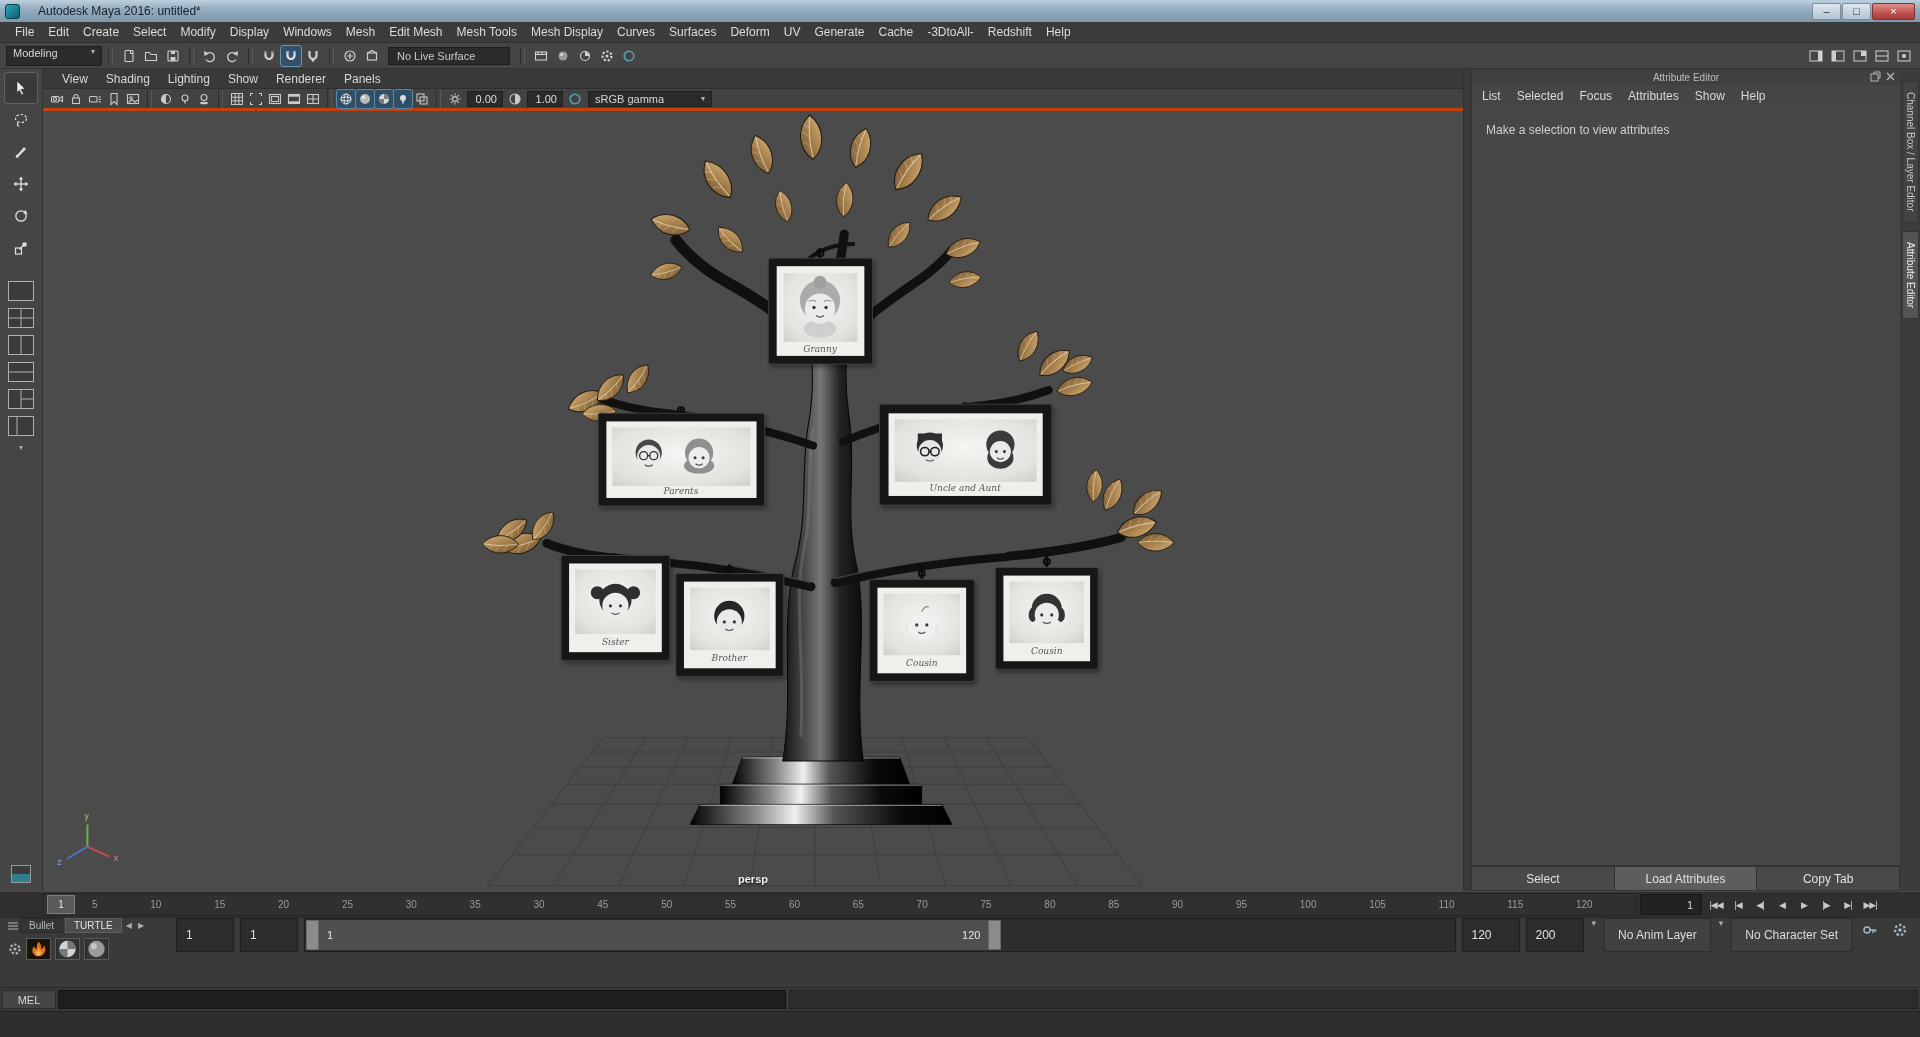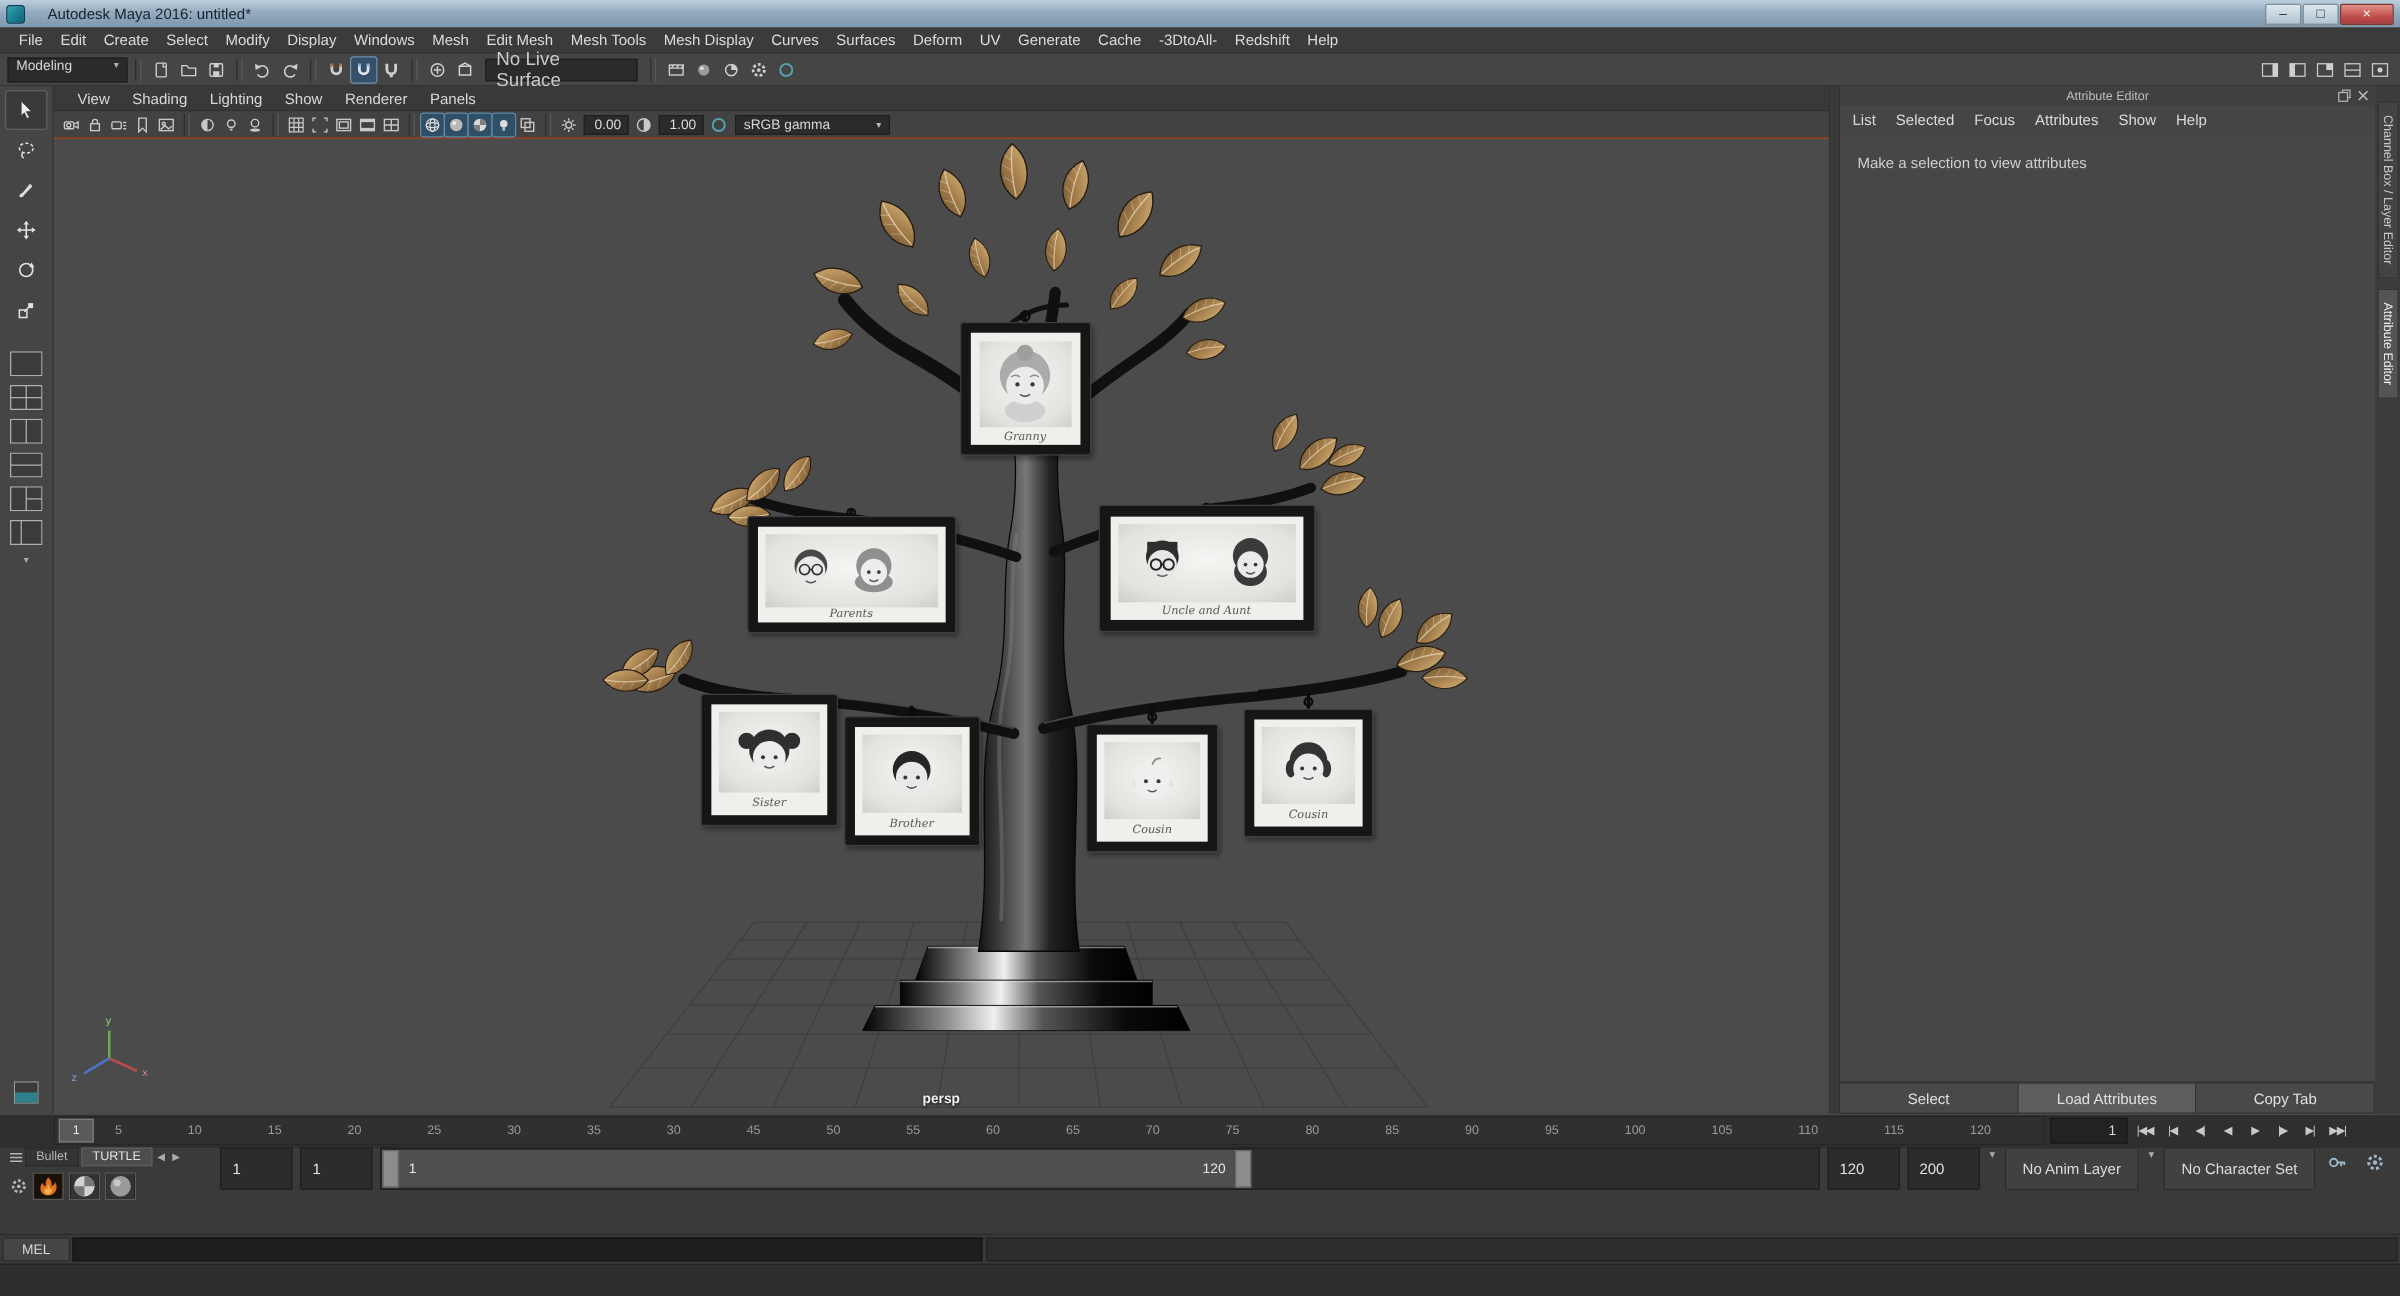--- a/index.html
+++ b/index.html
@@ -18,37 +18,37 @@
   .menubar{height:21px;background:#3b3b3b;display:flex;align-items:center;padding-left:8px;border-bottom:1px solid #313131}
   .menu-item{padding:0 7px;color:#dcdcdc;white-space:nowrap}
 
   
   .statusline{height:26px;background:#454545;border-bottom:1px solid #333;display:flex;align-items:center;padding:0 6px;gap:2px}
   .menuset{height:20px;width:96px;background:#2b2b2b;border:1px solid #1f1f1f;display:flex;align-items:flex-start;padding:0 6px;font-size:11px;gap:4px}
   .caret{font-size:8px;color:#b5b5b5;margin-left:auto}
   .vd{width:5px;height:18px;margin:0 4px;border-left:1px solid #2e2e2e;border-right:1px solid #585858}
   .tb-icon{width:20px;height:20px;display:flex;align-items:center;justify-content:center;border-radius:2px}
   .tb-icon.active{background:#35506b;outline:1px solid #6b93b5}
-  .live-field{height:18px;width:122px;background:#2b2b2b;border:1px solid #1f1f1f;color:#c9c9c9;font-size:15px;display:flex;align-items:center;padding:0 8px;margin:0 4px}
+  .live-field{height:18px;width:122px;background:#2b2b2b;border:1px solid #1f1f1f;color:#c9c9c9;font-size:11px;display:flex;align-items:center;padding:0 8px;margin:0 4px}
   .spacer{flex:1}
 
   
   .main{flex:1;display:flex;min-height:0}
   .toolbox{width:43px;background:#454545;border-right:1px solid #333;display:flex;flex-direction:column;align-items:center;padding-top:4px}
   .tool-btn{width:32px;height:30px;display:flex;align-items:center;justify-content:center;border-radius:2px;margin-bottom:2px}
   .tool-btn.active{background:#3a3a3a;outline:1px solid #606060}
   .tool-sep{height:14px}
   .layout-btn{width:30px;height:24px;display:flex;align-items:center;justify-content:center;margin-bottom:3px}
   .layout-more{font-size:8px;color:#a8a8a8;margin-top:2px}
   .toolbox-bottom{margin-top:auto;margin-bottom:8px}
 
   .viewport-col{flex:1;display:flex;flex-direction:column;min-width:0;border-right:1px solid #333}
   .panel-menubar{height:20px;background:#393939;display:flex;align-items:center;padding-left:10px;border-bottom:1px solid #2f2f2f}
   .panel-menu-item{padding:0 9px;color:#d8d8d8}
-  .panel-toolbar{height:22px;background:#424242;border-bottom:1px solid #c2410c;display:flex;align-items:center;padding:0 5px;gap:1px}
+  .panel-toolbar{height:22px;background:#424242;border-bottom:3px solid #c2410c;display:flex;align-items:center;padding:0 5px;gap:1px}
   .pt-icon{width:18px;height:18px;display:flex;align-items:center;justify-content:center;border-radius:2px}
   .pt-icon.active{background:#2f4f66;outline:1px solid #5c89a9}
   .pt-field{height:16px;min-width:36px;background:#2b2b2b;border:1px solid #1f1f1f;font-size:11px;color:#ddd;display:flex;align-items:center;justify-content:flex-end;padding:0 5px;margin:0 2px}
   .pt-select{height:16px;width:124px;background:#2b2b2b;border:1px solid #1f1f1f;display:flex;align-items:center;gap:6px;padding:0 6px;font-size:11px;margin:0 3px}
 
   .viewport3d{flex:1;position:relative;background:#4b4b4b;overflow:hidden}
   .scene{position:absolute;inset:0;width:100%;height:100%}
   .cam-label{position:absolute;left:0;right:0;bottom:6px;text-align:center;color:#f2f2f2;font-size:11px;font-weight:bold;text-shadow:0 1px 2px rgba(0,0,0,.85)}
   .flabel{font:italic 9px "DejaVu Serif",serif;fill:#575757}
   .axis-letter{font:8px "DejaVu Sans",sans-serif}

